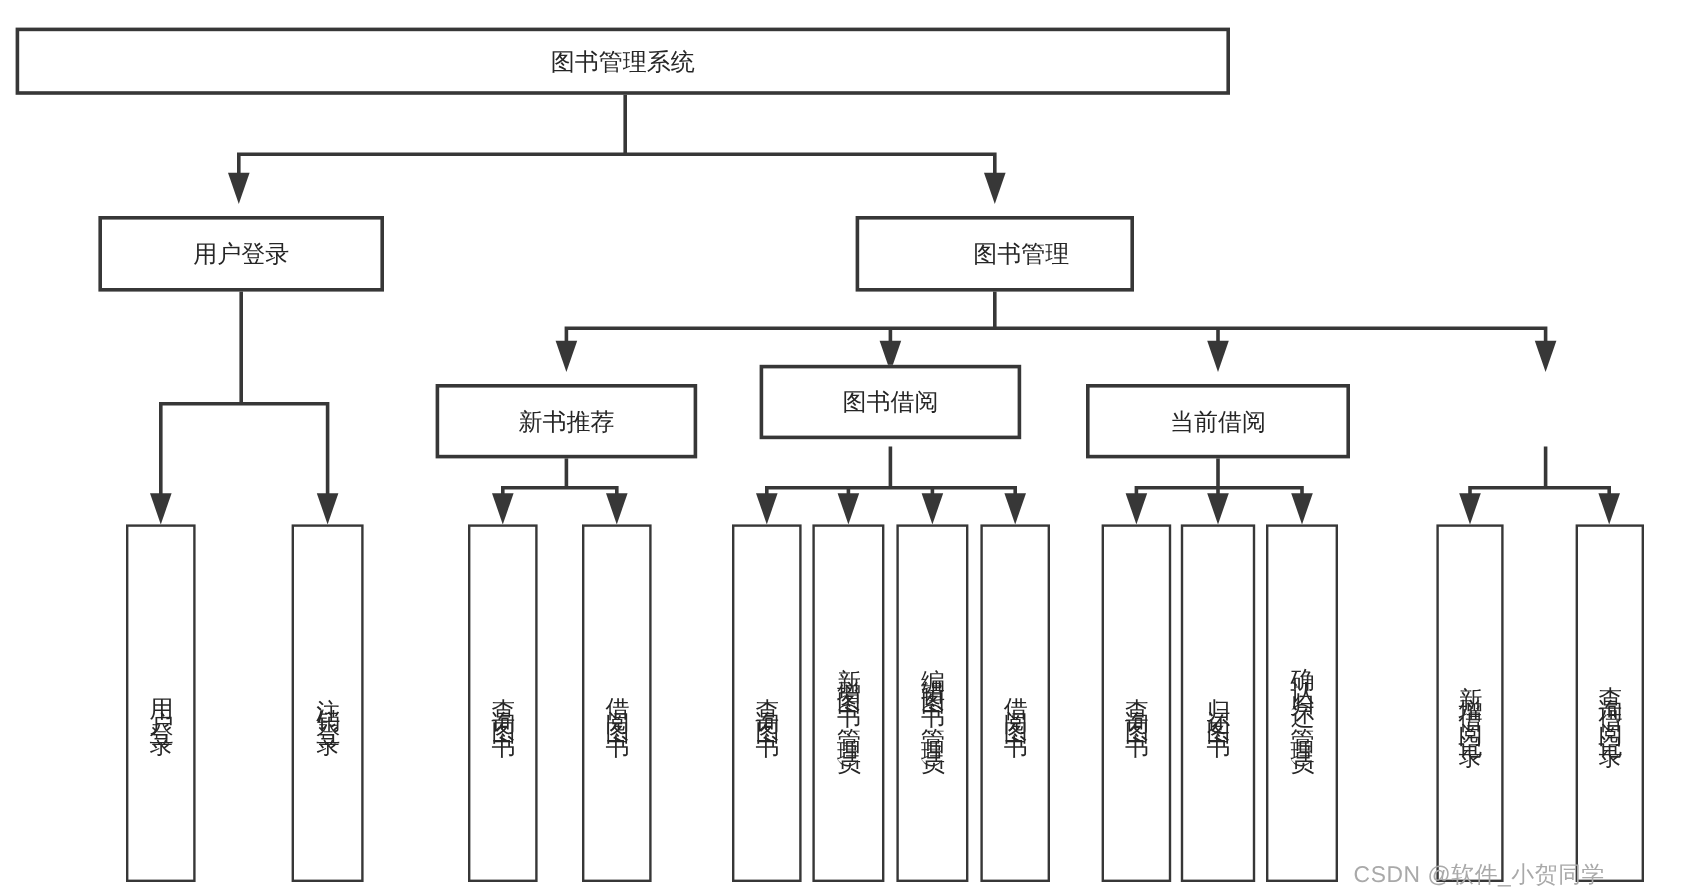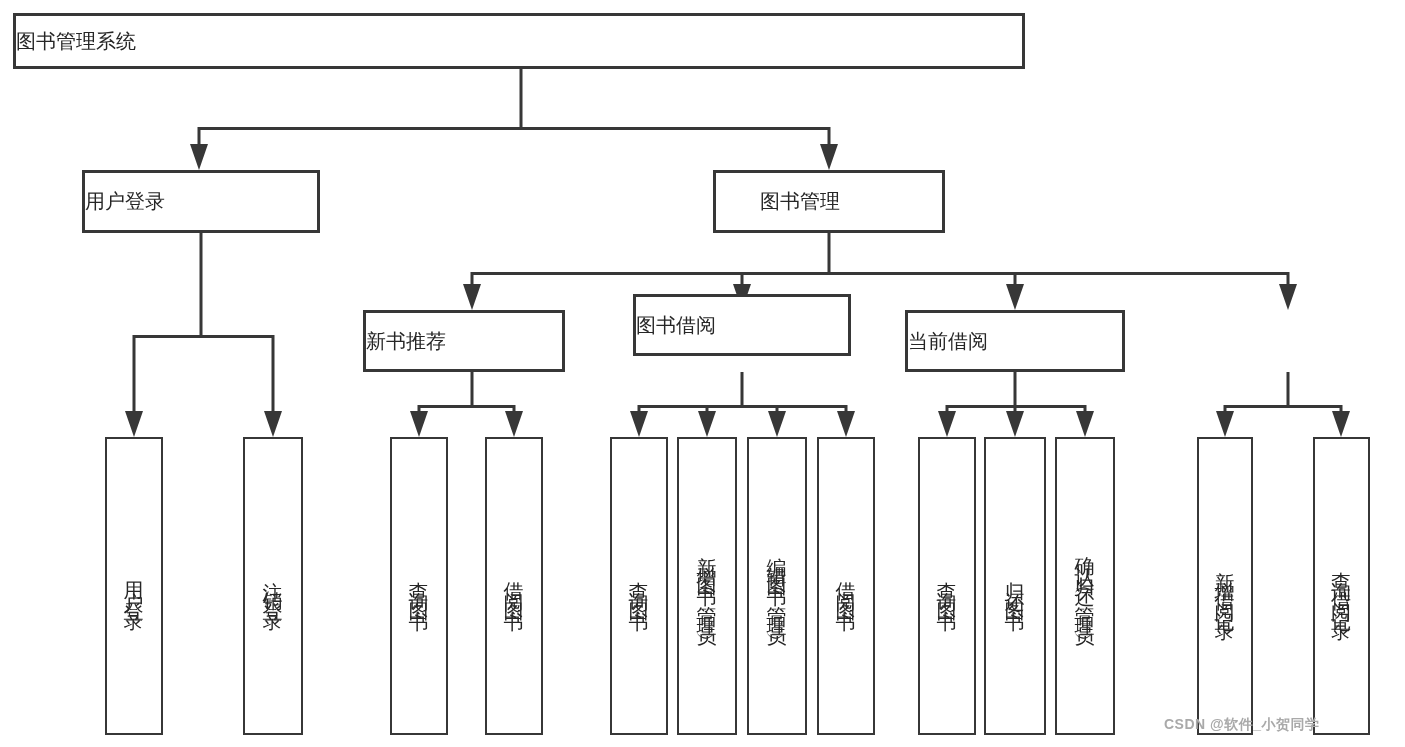--- a/index.html
+++ b/index.html
@@ -11,36 +11,36 @@
   html,body{margin:0;padding:0;background:var(--bg);}
   body{font-family:"Liberation Sans","DejaVu Sans",sans-serif;}
   .canvas{
     position:relative;width:1405px;height:747px;background:var(--bg);overflow:hidden;
   }
   .connectors{position:absolute;left:0;top:0;z-index:0;}
   .ln{fill:none;stroke:var(--line);stroke-width:3;}
   .ah{fill:var(--line);stroke:none;}
   .box{
     position:absolute;box-sizing:border-box;border:3px solid var(--line);
-    background:var(--bg);display:flex;align-items:center;
-    color:var(--text);font-size:20px;z-index:1;white-space:nowrap;
+    background:var(--bg);display:flex;align-items:center;justify-content:center;
+    color:var(--text);font-size:20px;z-index:1;white-space:nowrap;margin-top:10px;
   }
   .leaf{
     position:absolute;top:437px;height:298px;box-sizing:border-box;
     border:2px solid var(--line);background:var(--bg);
     display:flex;align-items:center;justify-content:center;
     color:var(--text);z-index:1;
   }
   .vtext{
     writing-mode:vertical-rl;text-orientation:mixed;
     font-size:20px;letter-spacing:10px;line-height:1;white-space:nowrap;
   }
   .watermark{
-    position:absolute;left:1164px;top:716px;z-index:5;
-    font-size:14px;color:var(--wm);letter-spacing:0.5px;white-space:nowrap;font-weight:bold;
+    position:absolute;left:1128px;top:716px;z-index:5;
+    font-size:19px;color:var(--wm);letter-spacing:0.5px;white-space:nowrap;
   }
 </style>
 </head>
 <body>
 
 <div class="canvas">
 
   <svg class="connectors" width="1405" height="747" viewBox="0 0 1405 747">
 
     <path class="ln" d="M521 69 V128.5 M197.5 128.5 H830.5 M199 127 V148 M829 127 V148"></path>
@@ -81,21 +81,21 @@
     <span>图书管理系统</span>
   </div>
 
   <div class="box" style="left:82px;top:170px;width:238px;height:63px;">
     <span>用户登录</span>
   </div>
   <div class="box" style="left:713px;top:170px;width:232px;height:63px;padding-left:44px;">
     <span>图书管理</span>
   </div>
 
-  <div class="box" style="left:363px;top:310px;width:202px;height:62px;">
+  <div class="box" style="left:363px;top:310px;width:218px;height:62px;">
     <span>新书推荐</span>
   </div>
   <div class="box" style="left:633px;top:294px;width:218px;height:62px;">
     <span>图书借阅</span>
   </div>
   <div class="box" style="left:905px;top:310px;width:220px;height:62px;">
     <span>当前借阅</span>
   </div>
 
   <div class="leaf" style="left:105px;width:58px;">

